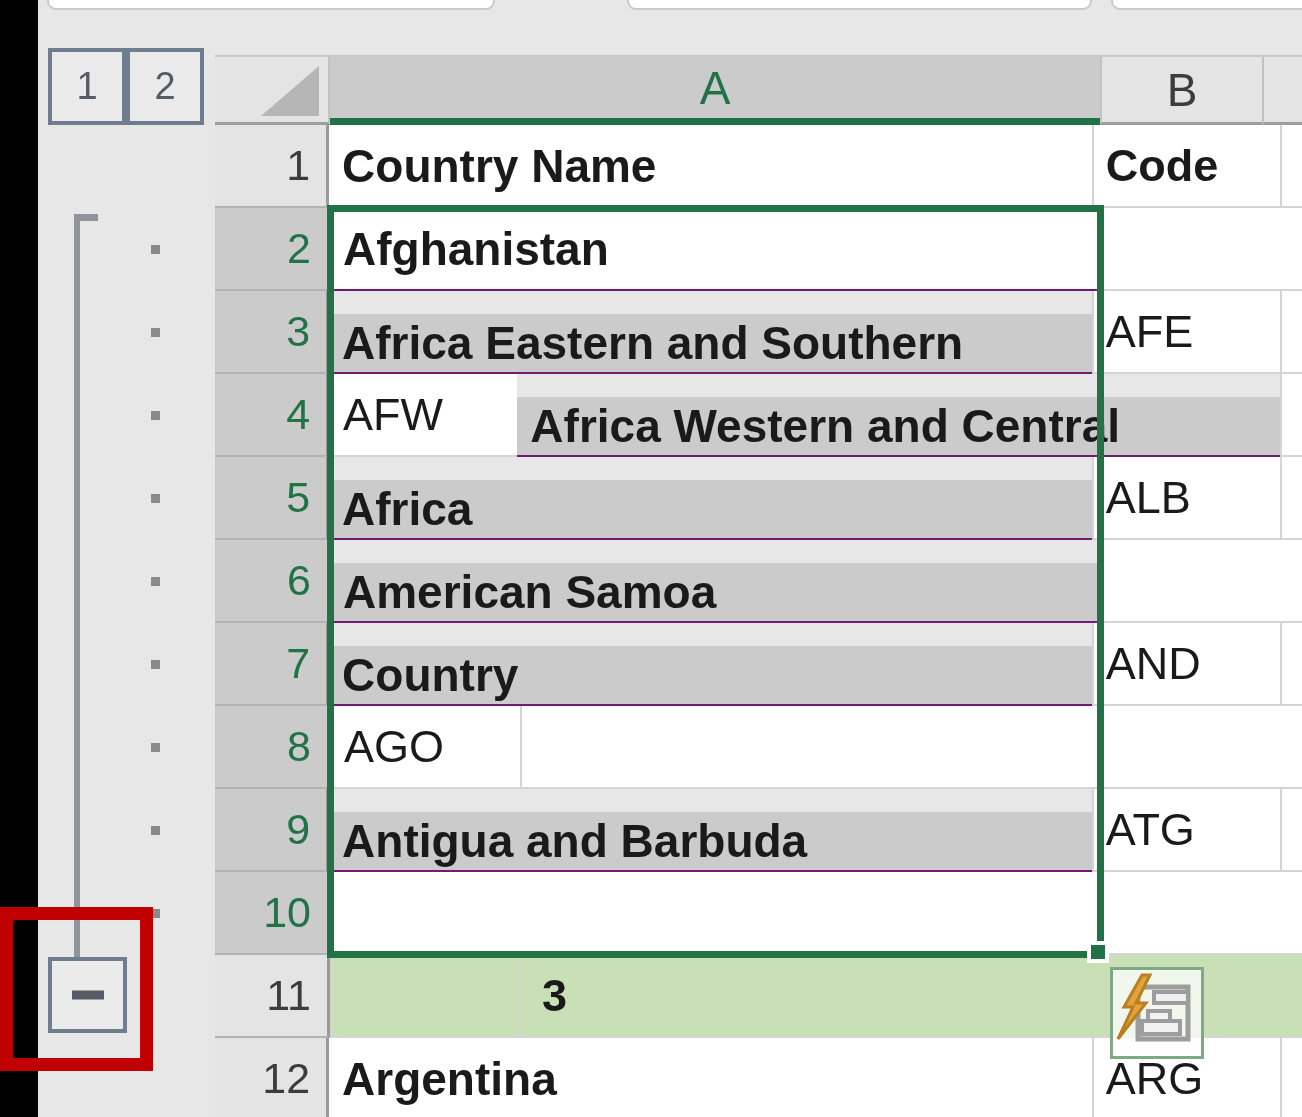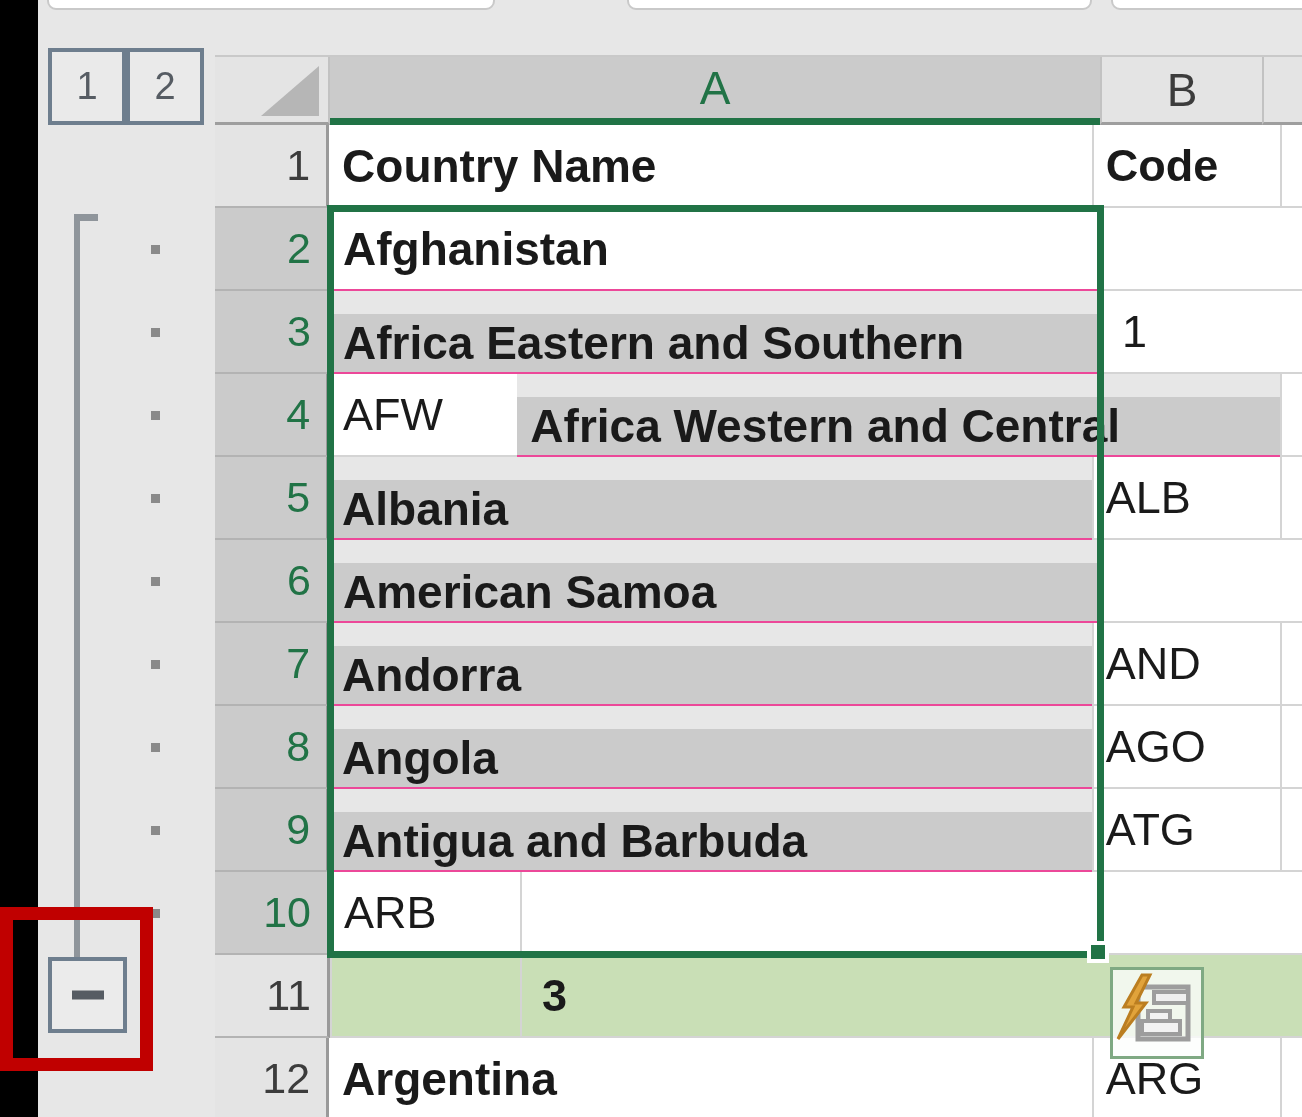--- a/index.html
+++ b/index.html
@@ -32,21 +32,21 @@
   .hdr{display:flex;height:70px;border-top:2px solid #c9c9c9;box-sizing:border-box;}
   .cell{display:flex;align-items:center;box-sizing:border-box;color:#1a1a1a;overflow:hidden;white-space:nowrap;}
   .corner{width:115px;background:#e4e4e4;border-right:2px solid #c2c2c2;border-bottom:3px solid #9e9e9e;position:relative;}
   .hA{width:770px;background:#cbcbcb;color:#217346;font-size:46px;justify-content:center;border-bottom:7px solid #217346;}
   .hB{width:162px;background:#e4e4e4;color:#3c3c3c;font-size:46px;justify-content:center;border-left:2px solid #c2c2c2;border-bottom:3px solid #9e9e9e;}
   .hC{flex:1;background:#e4e4e4;border-left:2px solid #c2c2c2;border-bottom:3px solid #9e9e9e;}
   .row{display:flex;height:83px;}
   .num{width:115px;background:#e4e4e4;color:#3c3c3c;font-size:43px;justify-content:flex-end;
     padding-right:16px;border-right:3px solid #9a9a9a;border-bottom:2px solid #b3b3b3;}
   .num.sel{background:#cbcbcb;color:#217346;}
-  .colA{width:770px;background:#fff;font-size:46px;font-weight:700;padding-left:13px;border-bottom:2px solid #ec4899;}
+  .colA{width:770px;background:#fff;font-size:46px;font-weight:700;padding-left:13px;border-bottom:2px solid #701a75;}
   .colA.sel{background:#cbcbcb;margin-top:23px;}
   .colB{width:190px;background:#fff;font-size:45px;padding-left:12px;border-left:2px solid #d4d4d4;border-bottom:2px solid #d4d4d4;}
   .colC{flex:1;background:#fff;font-size:45px;padding-left:20px;border-left:2px solid #d4d4d4;border-bottom:2px solid #d4d4d4;}
   .bold{font-weight:700;}
   .green{background:#c9dfb6 !important;}
   
   .sel-border{left:112px;top:150px;width:777px;height:753px;box-sizing:border-box;border:7px solid #217346;pointer-events:none;}
   .fill-handle{left:872px;top:886px;width:22px;height:22px;box-sizing:border-box;background:#217346;border:4px solid #fff;}
   
   .flash-btn{left:895px;top:912px;width:94px;height:92px;box-sizing:border-box;border:3px solid #7fa983;
@@ -106,67 +106,66 @@
 
     <div class="row">
       <div class="cell num sel">2</div>
       <div class="cell colA">Afghanistan</div>
       <div class="cell colC"></div>
     </div>
 
     <div class="row">
       <div class="cell num sel">3</div>
       <div class="cell colA sel">Africa Eastern and Southern</div>
+      <div class="cell colB">AFE</div>
       <div class="cell colC">1</div>
     </div>
 
     <div class="row">
       <div class="cell num sel">4</div>
       <div class="cell colB">AFW</div>
       <div class="cell colA sel">Africa Western and Central</div>
       <div class="cell colC"></div>
     </div>
 
     <div class="row">
       <div class="cell num sel">5</div>
-      <div class="cell colA sel">Albania</div>
+      <div class="cell colA sel">Africa</div>
       <div class="cell colB">ALB</div>
       <div class="cell colC"></div>
     </div>
 
     <div class="row">
       <div class="cell num sel">6</div>
       <div class="cell colA sel">American Samoa</div>
       <div class="cell colC"></div>
     </div>
 
     <div class="row">
       <div class="cell num sel">7</div>
-      <div class="cell colA sel">Andorra</div>
+      <div class="cell colA sel">Country</div>
       <div class="cell colB">AND</div>
       <div class="cell colC"></div>
     </div>
 
     <div class="row">
       <div class="cell num sel">8</div>
-      <div class="cell colA sel">Angola</div>
       <div class="cell colB">AGO</div>
       <div class="cell colC"></div>
     </div>
 
     <div class="row">
       <div class="cell num sel">9</div>
       <div class="cell colA sel">Antigua and Barbuda</div>
       <div class="cell colB">ATG</div>
       <div class="cell colC"></div>
     </div>
 
     <div class="row">
       <div class="cell num sel">10</div>
-      <div class="cell colB">ARB</div>
       <div class="cell colC"></div>
     </div>
 
     <div class="row">
       <div class="cell num">11</div>
       <div class="cell colB green"></div>
       <div class="cell colC green bold">3</div>
     </div>
 
     <div class="row">

